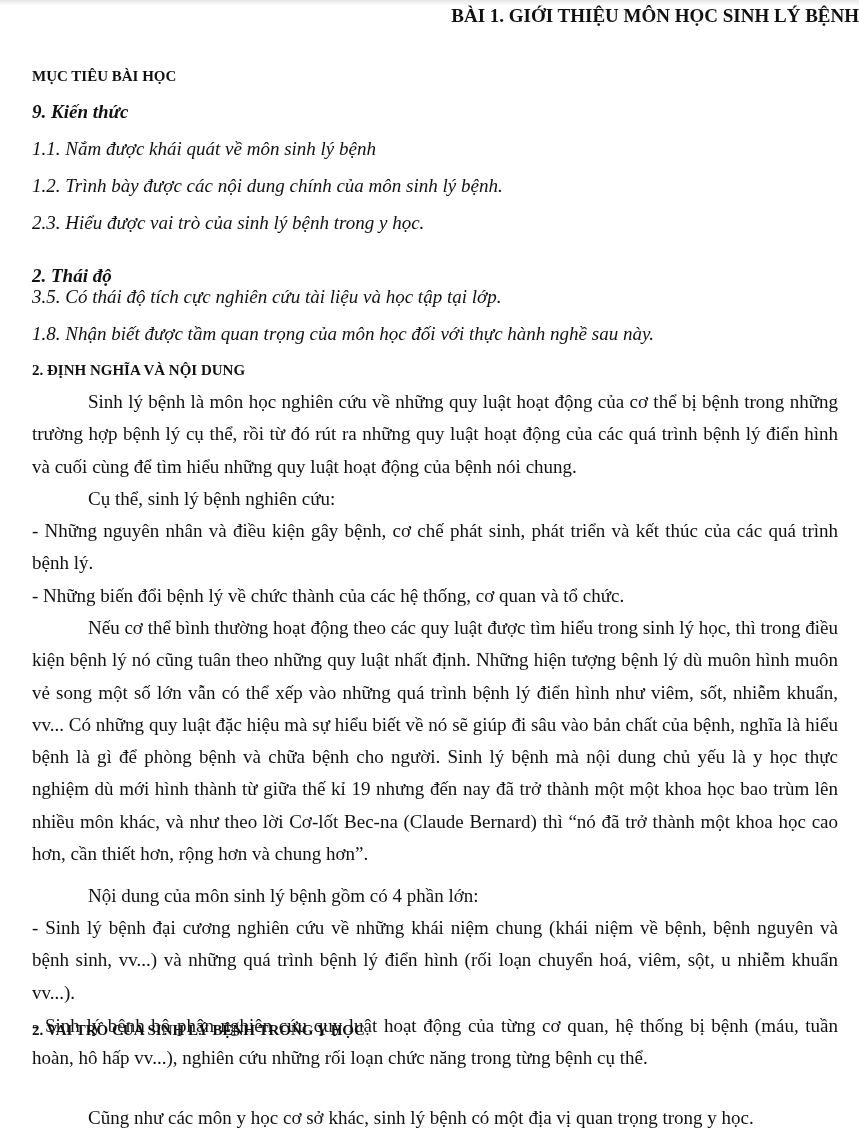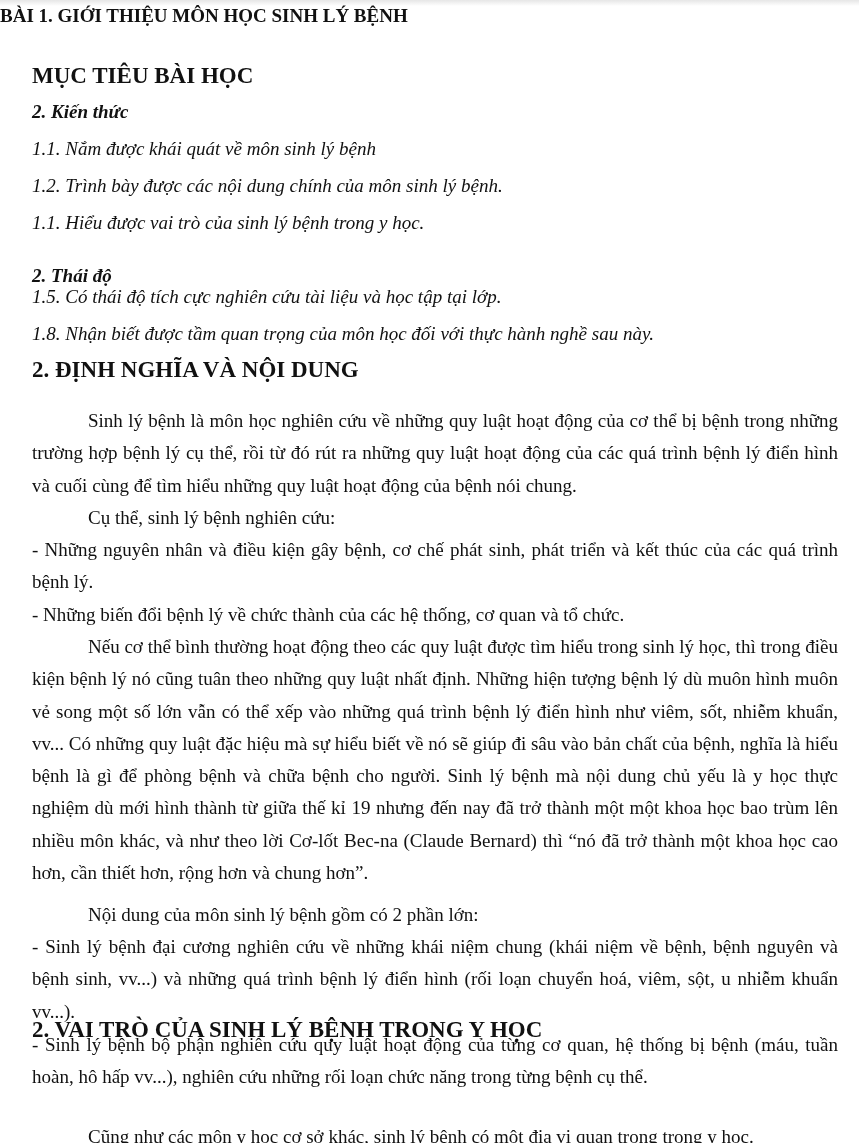--- a/index.html
+++ b/index.html
@@ -8,54 +8,54 @@
     font-family: "Liberation Serif", "DejaVu Serif", serif;
     color: #111111;
   }
   .topshade {
     position: absolute; left: 0; top: 0; width: 859px; height: 6px;
     background: linear-gradient(#e6e6e6, #ffffff);
   }
   .page { position: absolute; left: 0; top: 0; width: 859px; }
   .title {
     position: absolute; left: 0; width: 859px; top: 4px;
-    text-align: left; font-weight: bold; font-size: 19px; line-height: 24px;
+    text-align: right; font-weight: bold; font-size: 19px; line-height: 24px;
     letter-spacing: 0px;
   }
-  .h1 { position: absolute; left: 32px; font-weight: bold; font-size: 23px; line-height: 24px; }
+  .h1 { position: absolute; left: 32px; font-weight: bold; font-size: 15px; line-height: 24px; }
   .h2 { position: absolute; left: 32px; font-weight: bold; font-style: italic; font-size: 19px; line-height: 24px; }
   .it { position: absolute; left: 32px; font-style: italic; font-size: 19px; line-height: 24px; text-align: center; }
   .p {
     position: absolute; left: 32px; width: 806px; font-size: 19px; line-height: 32.3px;
-    text-align: justify; text-align-last: left; margin-top: 19px;
+    text-align: justify; text-align-last: left;
   }
   .p.indent { text-indent: 56px; }
 </style>
 </head>
 <body>
 
 <div class="topshade"></div>
 
 <div class="page">
   <div class="title">BÀI 1. GIỚI THIỆU MÔN HỌC SINH LÝ BỆNH</div>
 
   <div class="h1" style="top:64px">MỤC TIÊU BÀI HỌC</div>
-  <div class="h2" style="top:100px">2. Kiến thức</div>
+  <div class="h2" style="top:100px">9. Kiến thức</div>
   <div class="it" style="top:137px">1.1. Nắm được khái quát về môn sinh lý bệnh</div>
   <div class="it" style="top:174px">1.2. Trình bày được các nội dung chính của môn sinh lý bệnh.</div>
-  <div class="it" style="top:211px">1.1. Hiểu được vai trò của sinh lý bệnh trong y học.</div>
+  <div class="it" style="top:211px">2.3. Hiểu được vai trò của sinh lý bệnh trong y học.</div>
   <div class="h2" style="top:264px">2. Thái độ</div>
-  <div class="it" style="top:285px">1.5. Có thái độ tích cực nghiên cứu tài liệu và học tập tại lớp.</div>
+  <div class="it" style="top:285px">3.5. Có thái độ tích cực nghiên cứu tài liệu và học tập tại lớp.</div>
   <div class="it" style="top:322px">1.8. Nhận biết được tầm quan trọng của môn học đối với thực hành nghề sau này.</div>
 
   <div class="h1" style="top:358px">2. ĐỊNH NGHĨA VÀ NỘI DUNG</div>
   <div class="p indent" style="top:386px">Sinh lý bệnh là môn học nghiên cứu về những quy luật hoạt động của cơ thể bị bệnh trong những trường hợp bệnh lý cụ thể, rồi từ đó rút ra những quy luật hoạt động của các quá trình bệnh lý điển hình và cuối cùng để tìm hiểu những quy luật hoạt động của bệnh nói chung.</div>
   <div class="p indent" style="top:483px">Cụ thể, sinh lý bệnh nghiên cứu:</div>
   <div class="p" style="top:515px">- Những nguyên nhân và điều kiện gây bệnh, cơ chế phát sinh, phát triển và kết thúc của các quá trình bệnh lý.</div>
   <div class="p" style="top:580px">- Những biến đổi bệnh lý về chức thành của các hệ thống, cơ quan và tổ chức.</div>
   <div class="p indent" style="top:612px">Nếu cơ thể bình thường hoạt động theo các quy luật được tìm hiểu trong sinh lý học, thì trong điều kiện bệnh lý nó cũng tuân theo những quy luật nhất định. Những hiện tượng bệnh lý dù muôn hình muôn vẻ song một số lớn vẫn có thể xếp vào những quá trình bệnh lý điển hình như viêm, sốt, nhiễm khuẩn, vv... Có những quy luật đặc hiệu mà sự hiểu biết về nó sẽ giúp đi sâu vào bản chất của bệnh, nghĩa là hiểu bệnh là gì để phòng bệnh và chữa bệnh cho người. Sinh lý bệnh mà nội dung chủ yếu là y học thực nghiệm dù mới hình thành từ giữa thế kỉ 19 nhưng đến nay đã trở thành một một khoa học bao trùm lên nhiều môn khác, và như theo lời Cơ-lốt Bec-na (Claude Bernard) thì “nó đã trở thành một khoa học cao hơn, cần thiết hơn, rộng hơn và chung hơn”.</div>
-  <div class="p indent" style="top:880px">Nội dung của môn sinh lý bệnh gồm có 2 phần lớn:</div>
+  <div class="p indent" style="top:880px">Nội dung của môn sinh lý bệnh gồm có 4 phần lớn:</div>
   <div class="p" style="top:912px">- Sinh lý bệnh đại cương nghiên cứu về những khái niệm chung (khái niệm về bệnh, bệnh nguyên và bệnh sinh, vv...) và những quá trình bệnh lý điển hình (rối loạn chuyển hoá, viêm, sột, u nhiễm khuẩn vv...).</div>
   <div class="p" style="top:1010px">- Sinh lý bệnh bộ phận nghiên cứu quy luật hoạt động của từng cơ quan, hệ thống bị bệnh (máu, tuần hoàn, hô hấp vv...), nghiên cứu những rối loạn chức năng trong từng bệnh cụ thể.</div>
 
   <div class="h1" style="top:1018px">2. VAI TRÒ CỦA SINH LÝ BỆNH TRONG Y HỌC</div>
   <div class="p indent" style="top:1102px">Cũng như các môn y học cơ sở khác, sinh lý bệnh có một địa vị quan trọng trong y học.</div>
 </div>
 
 </body></html>

